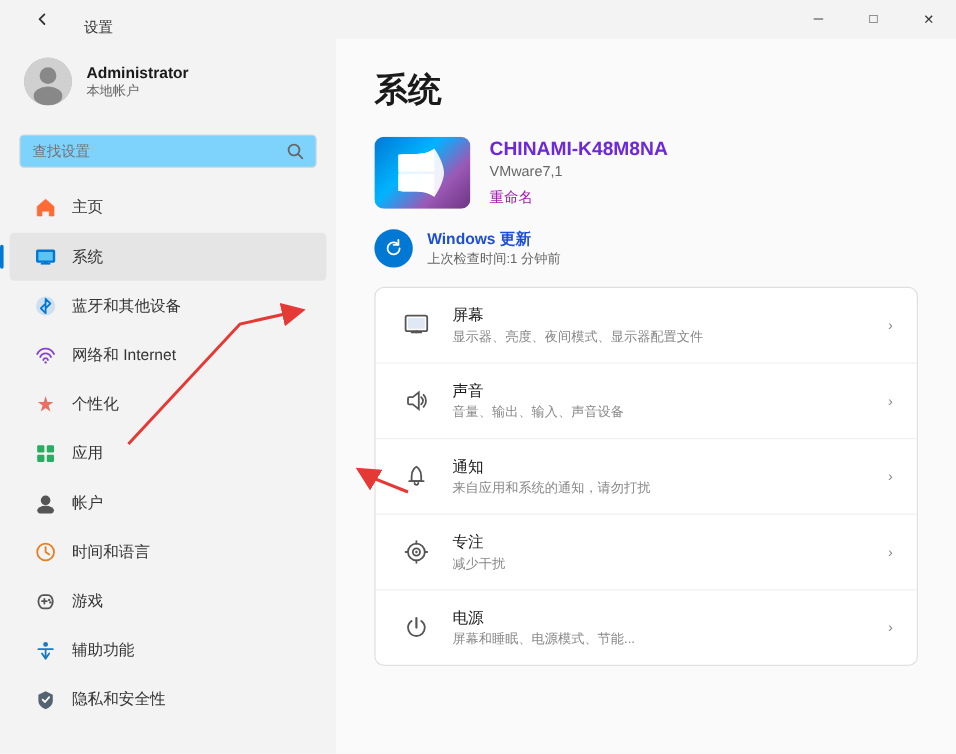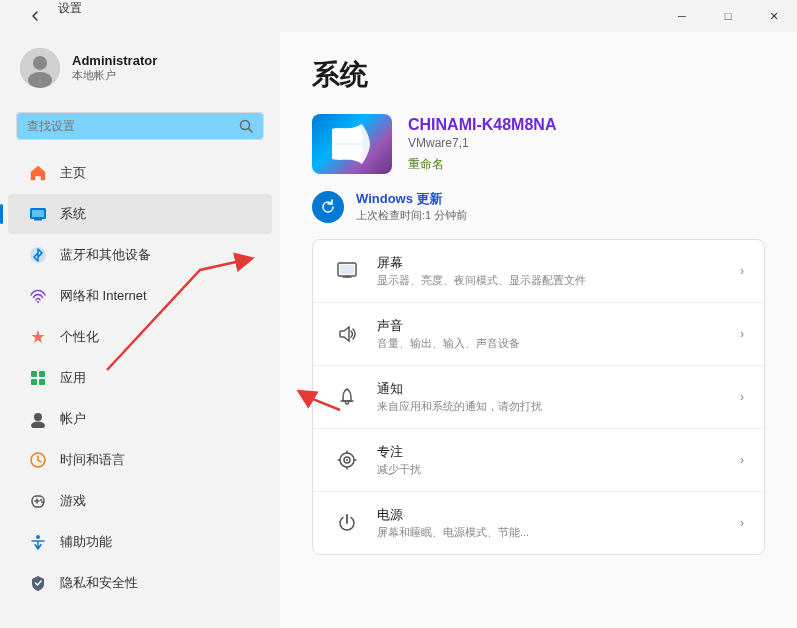--- a/index.html
+++ b/index.html
@@ -17,21 +17,22 @@
       height: 32px;
       background: #f3f3f3;
       display: flex;
       align-items: center;
       justify-content: space-between;
       padding: 0 0 0 12px;
       position: relative;
     }
     .titlebar-left {
       display: flex;
-      align-items: flex-start;
+      align-items: flex-end;
+      gap: 12px;
     }
     .titlebar-title {
       font-size: 12px;
       color: #333;
     }
     .titlebar-controls {
       display: flex;
       align-items: center;
     }
     .titlebar-btn {
@@ -211,21 +212,21 @@
       font-weight: 600;
       color: #6d28d9;
     }
     .device-info .device-vm {
       font-size: 12px;
       color: #666;
       margin-top: 2px;
     }
     .device-info .rename-link {
       font-size: 12px;
-      color: #4d7c0f;
+      color: #a21caf;
       cursor: pointer;
       margin-top: 6px;
     }
 
     
     .update-card {
       display: flex;
       align-items: center;
       gap: 12px;
       margin-bottom: 16px;

